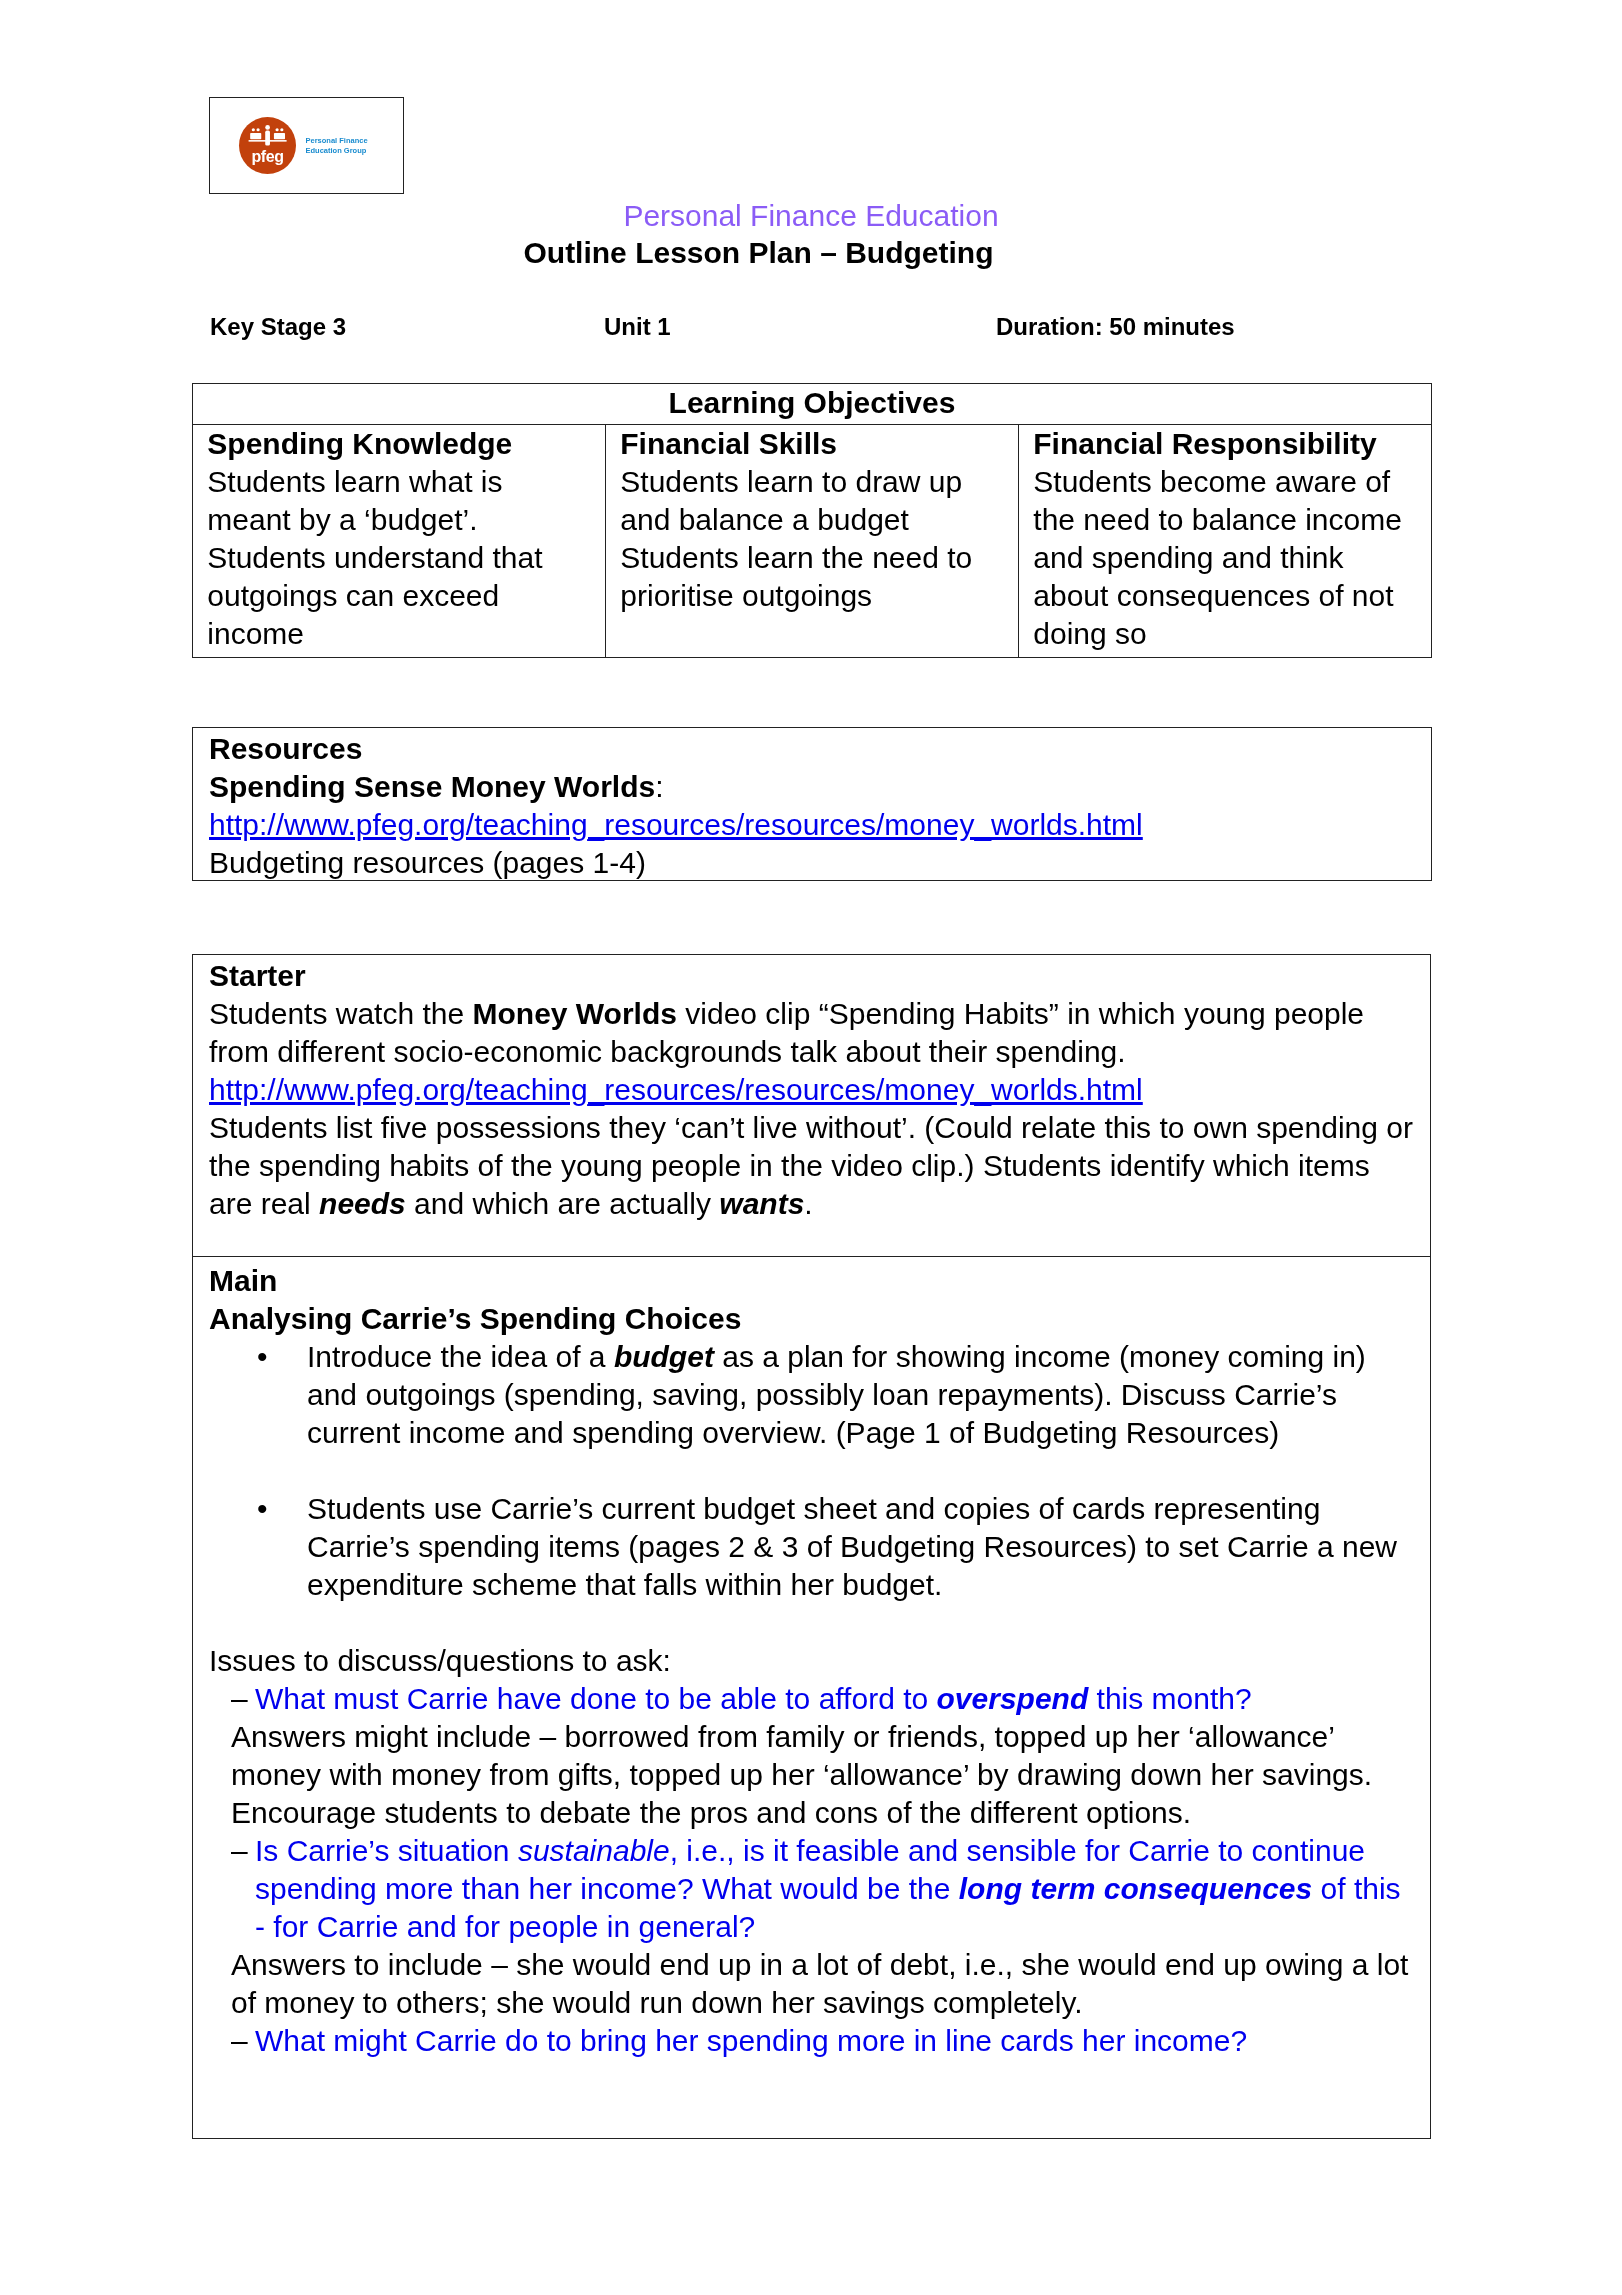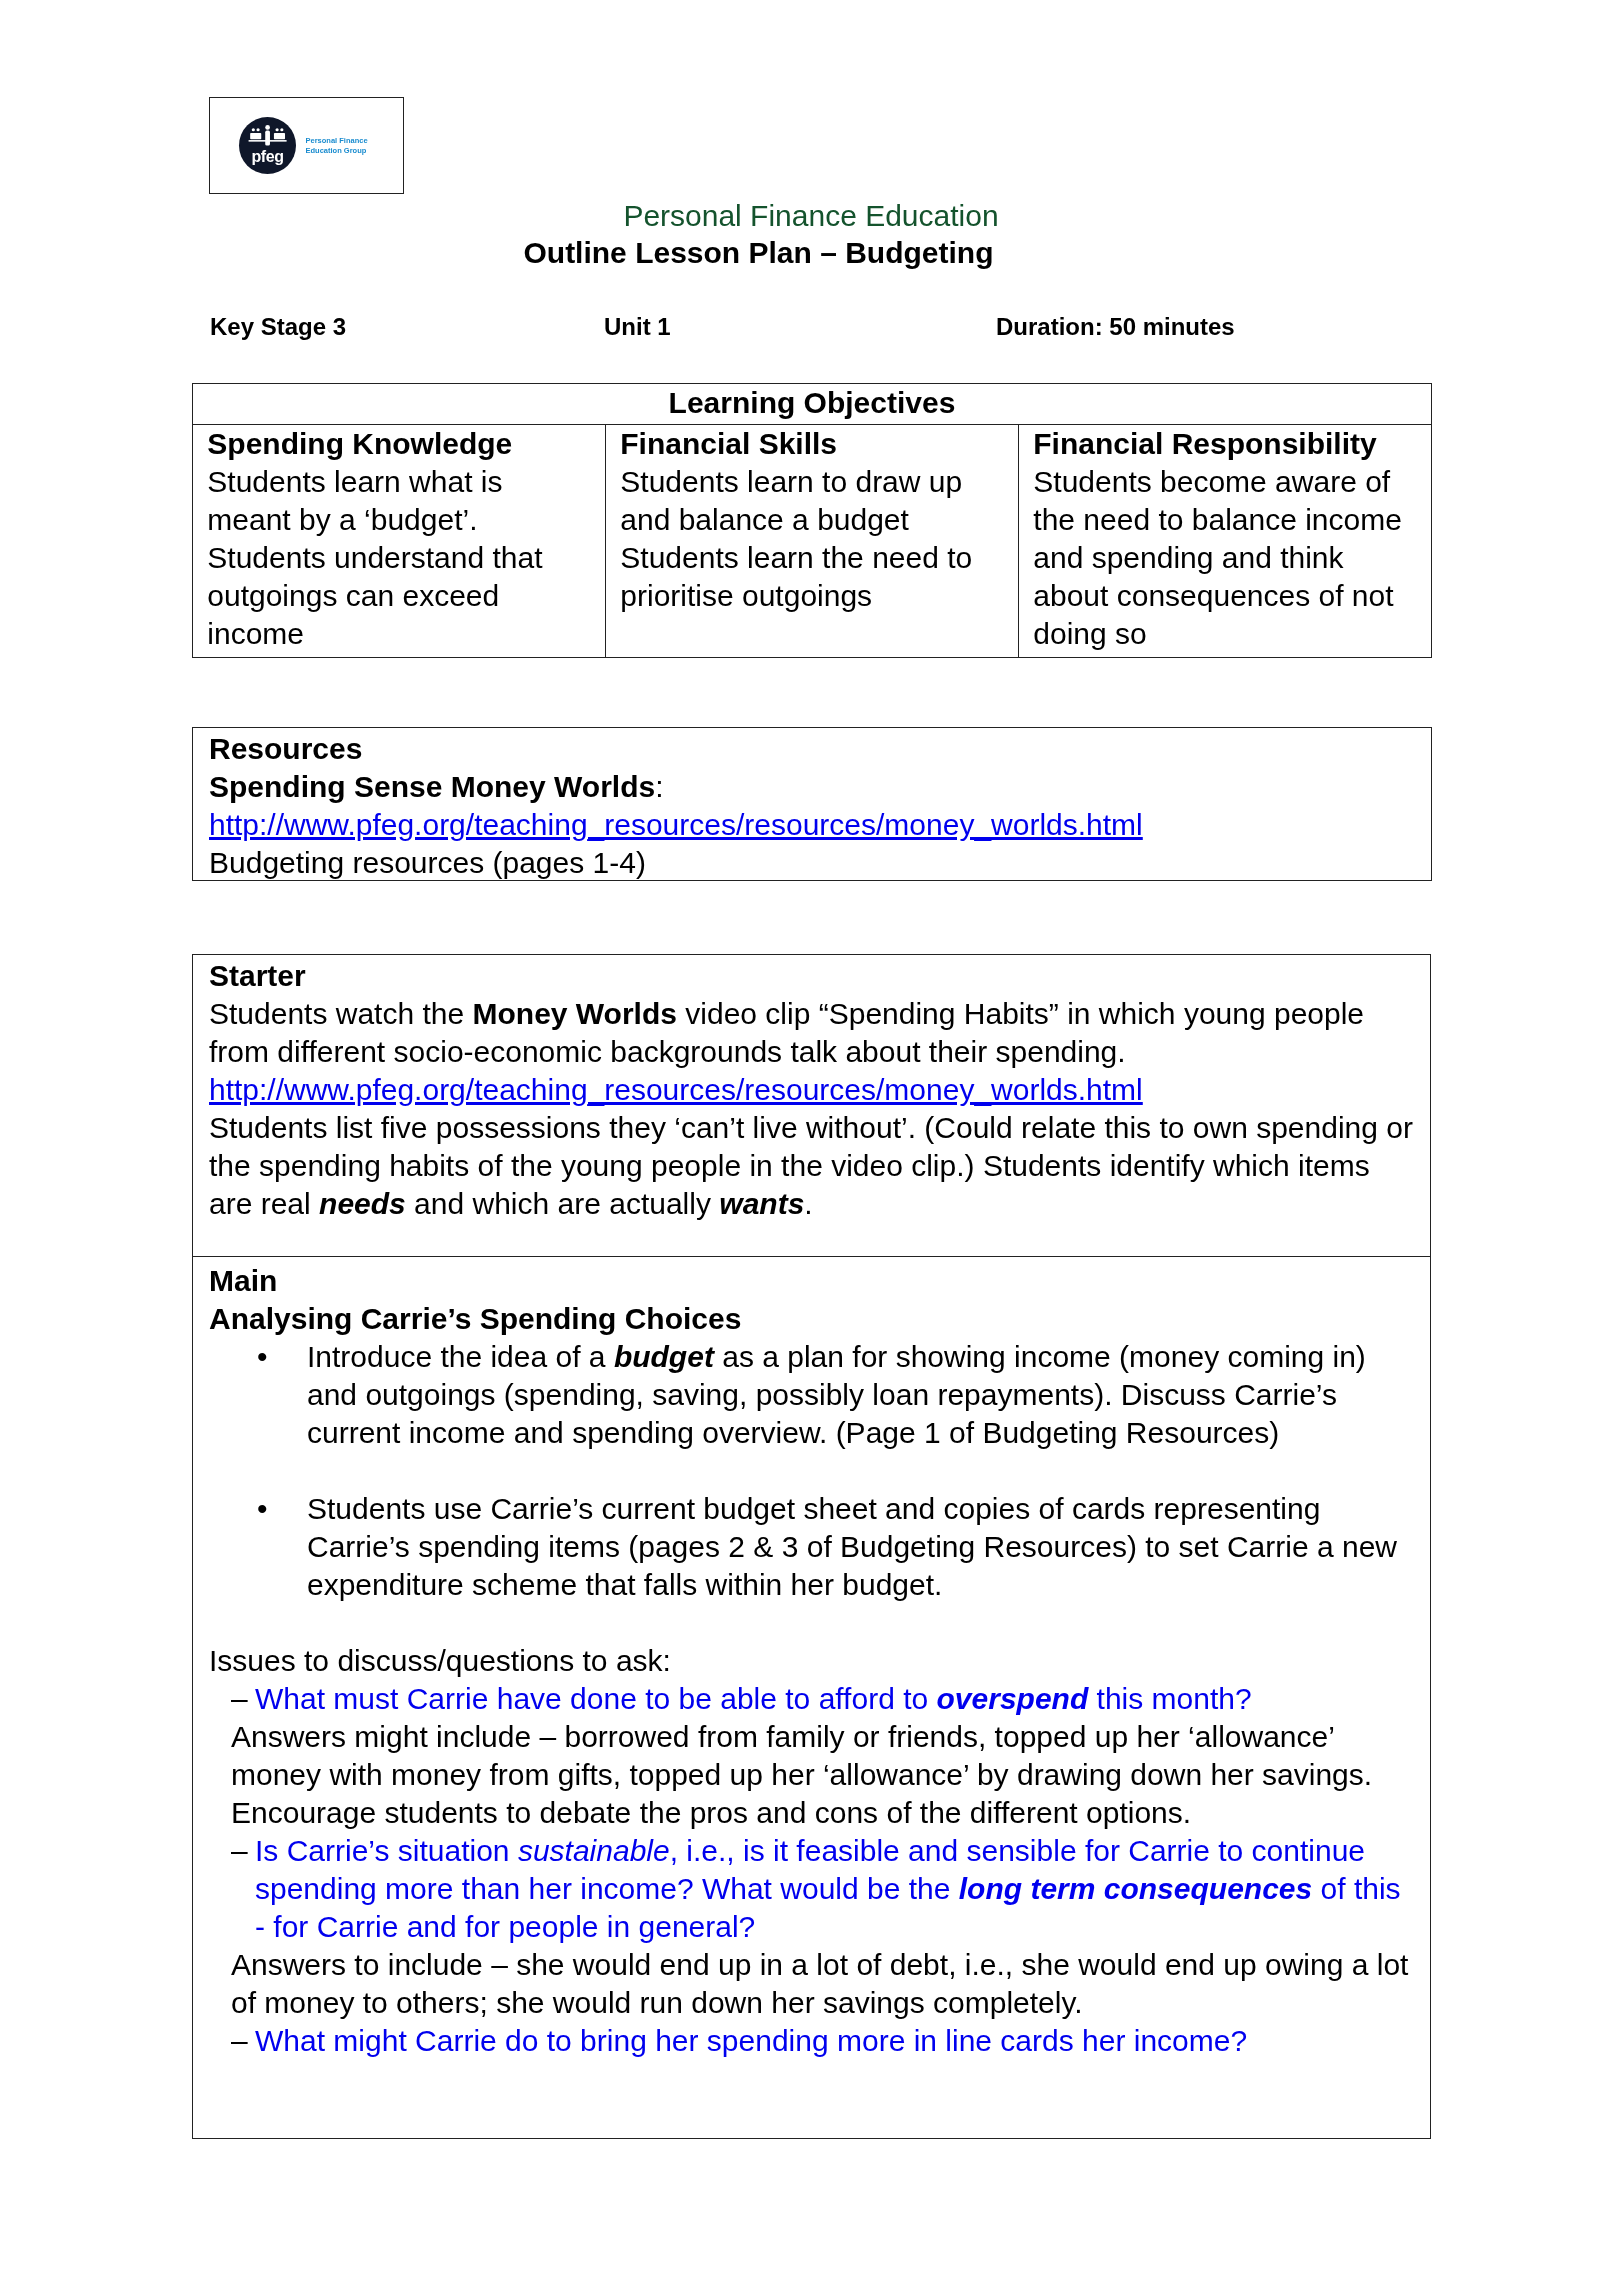--- a/index.html
+++ b/index.html
@@ -26,21 +26,21 @@
       left: 209px; top: 97px;
       width: 195px; height: 97px;
       border: 1.6px solid #222;
       box-sizing: border-box;
       display: flex;
       align-items: center;
     }
     .logo-circle {
       width: 57px; height: 57px;
       border-radius: 50%;
-      background: #0f172a;
+      background: #c2410c;
       margin-left: 29px;
       position: relative;
       display: flex;
       align-items: flex-end;
       justify-content: center;
     }
     .logo-circle .people {
       position: absolute;
       top: 8px; left: 8px; right: 8px;
       height: 20.6px;
@@ -58,21 +58,21 @@
       font-weight: bold;
       font-size: 7.5px;
       line-height: 9.5px;
     }
 
     .title-blue {
       position: absolute;
       left: 0; width: 1622px;
       top: 196px;
       text-align: center;
-      color: #14532d;
+      color: #8b5cf6;
       font-size: 30px;
       line-height: 40px;
     }
     .title-main {
       position: absolute;
       left: 0; width: 1517px;
       top: 233px;
       text-align: center;
       font-weight: bold;
       font-size: 30px;

